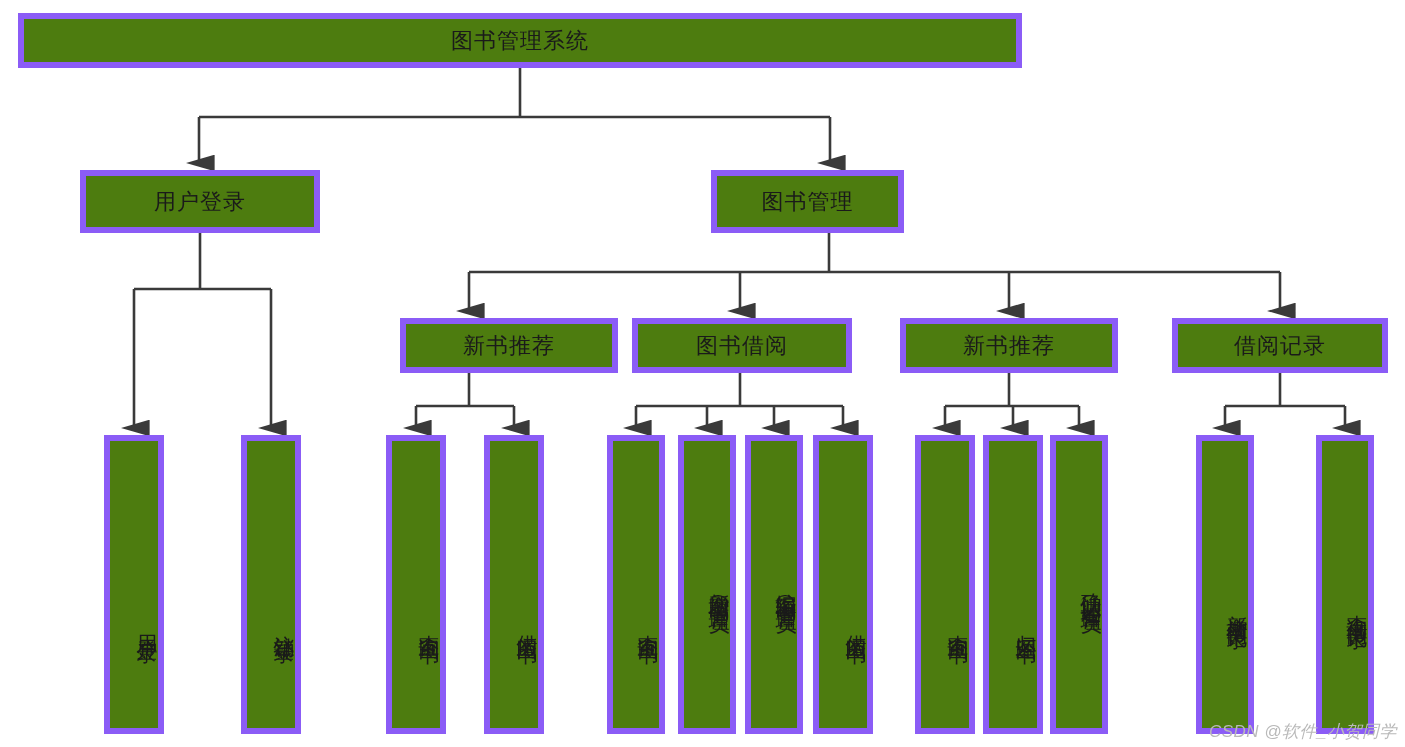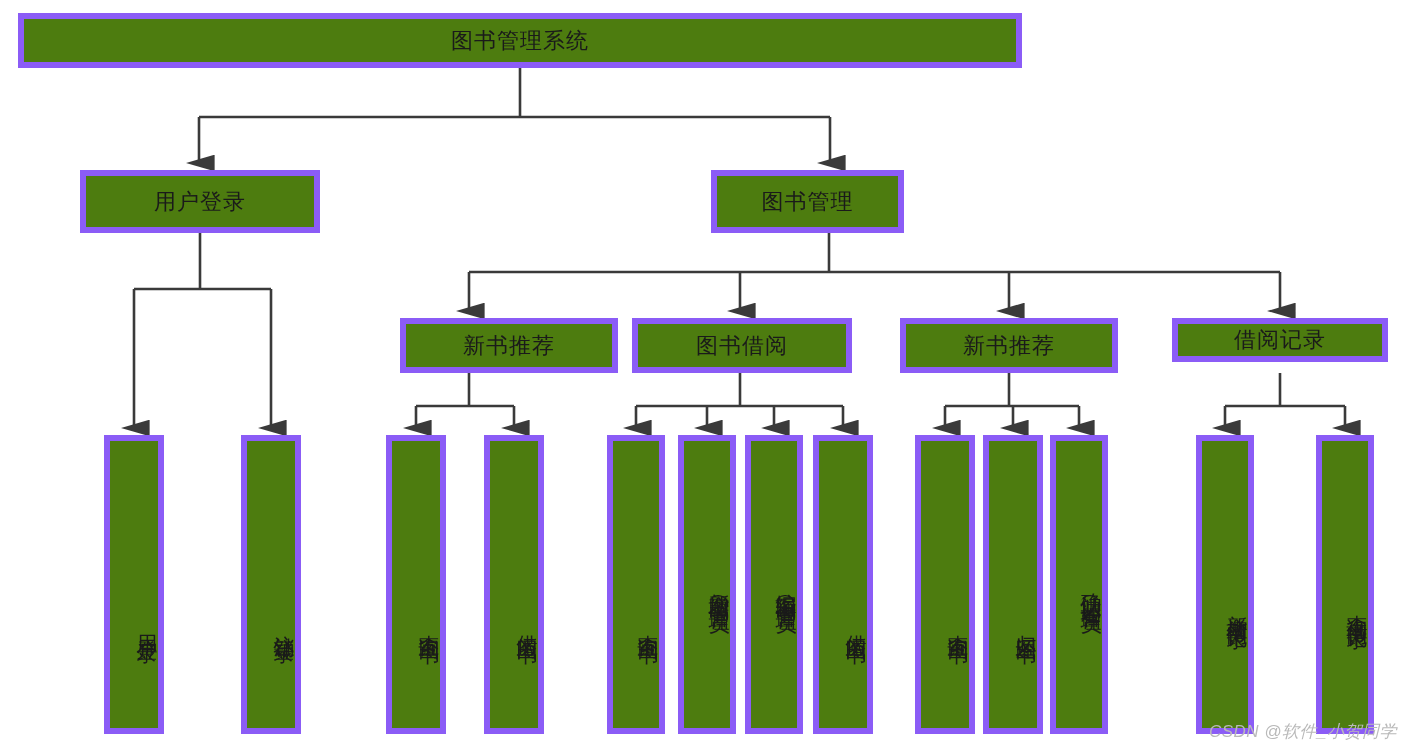--- a/index.html
+++ b/index.html
@@ -135,21 +135,21 @@
 
   <div class="node horiz" style="left:360px; top:318px; width:218px; height:55px;margin-left:40px;">
     <span>新书推荐</span>
   </div>
   <div class="node horiz" style="left:632px; top:318px; width:220px; height:55px;">
     <span>图书借阅</span>
   </div>
   <div class="node horiz" style="left:900px; top:318px; width:218px; height:55px;">
     <span>新书推荐</span>
   </div>
-  <div class="node horiz" style="left:1172px; top:318px; width:216px; height:44px;">
+  <div class="node horiz" style="left:1172px; top:318px; width:216px; height:55px;">
     <span>借阅记录</span>
   </div>
 
   <div class="node vert" style="left:104px; top:435px; width:60px; height:299px; padding-top:78px;">
     <span>用户登录</span>
   </div>
   <div class="node vert" style="left:241px; top:435px; width:60px; height:299px; padding-top:78px;">
     <span>注销登录</span>
   </div>
 

